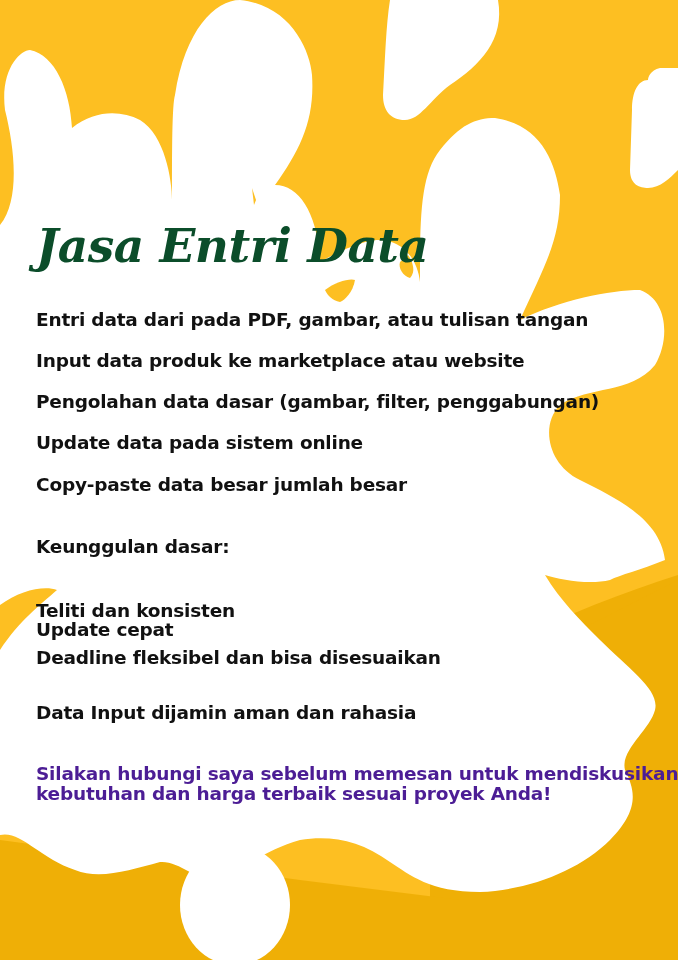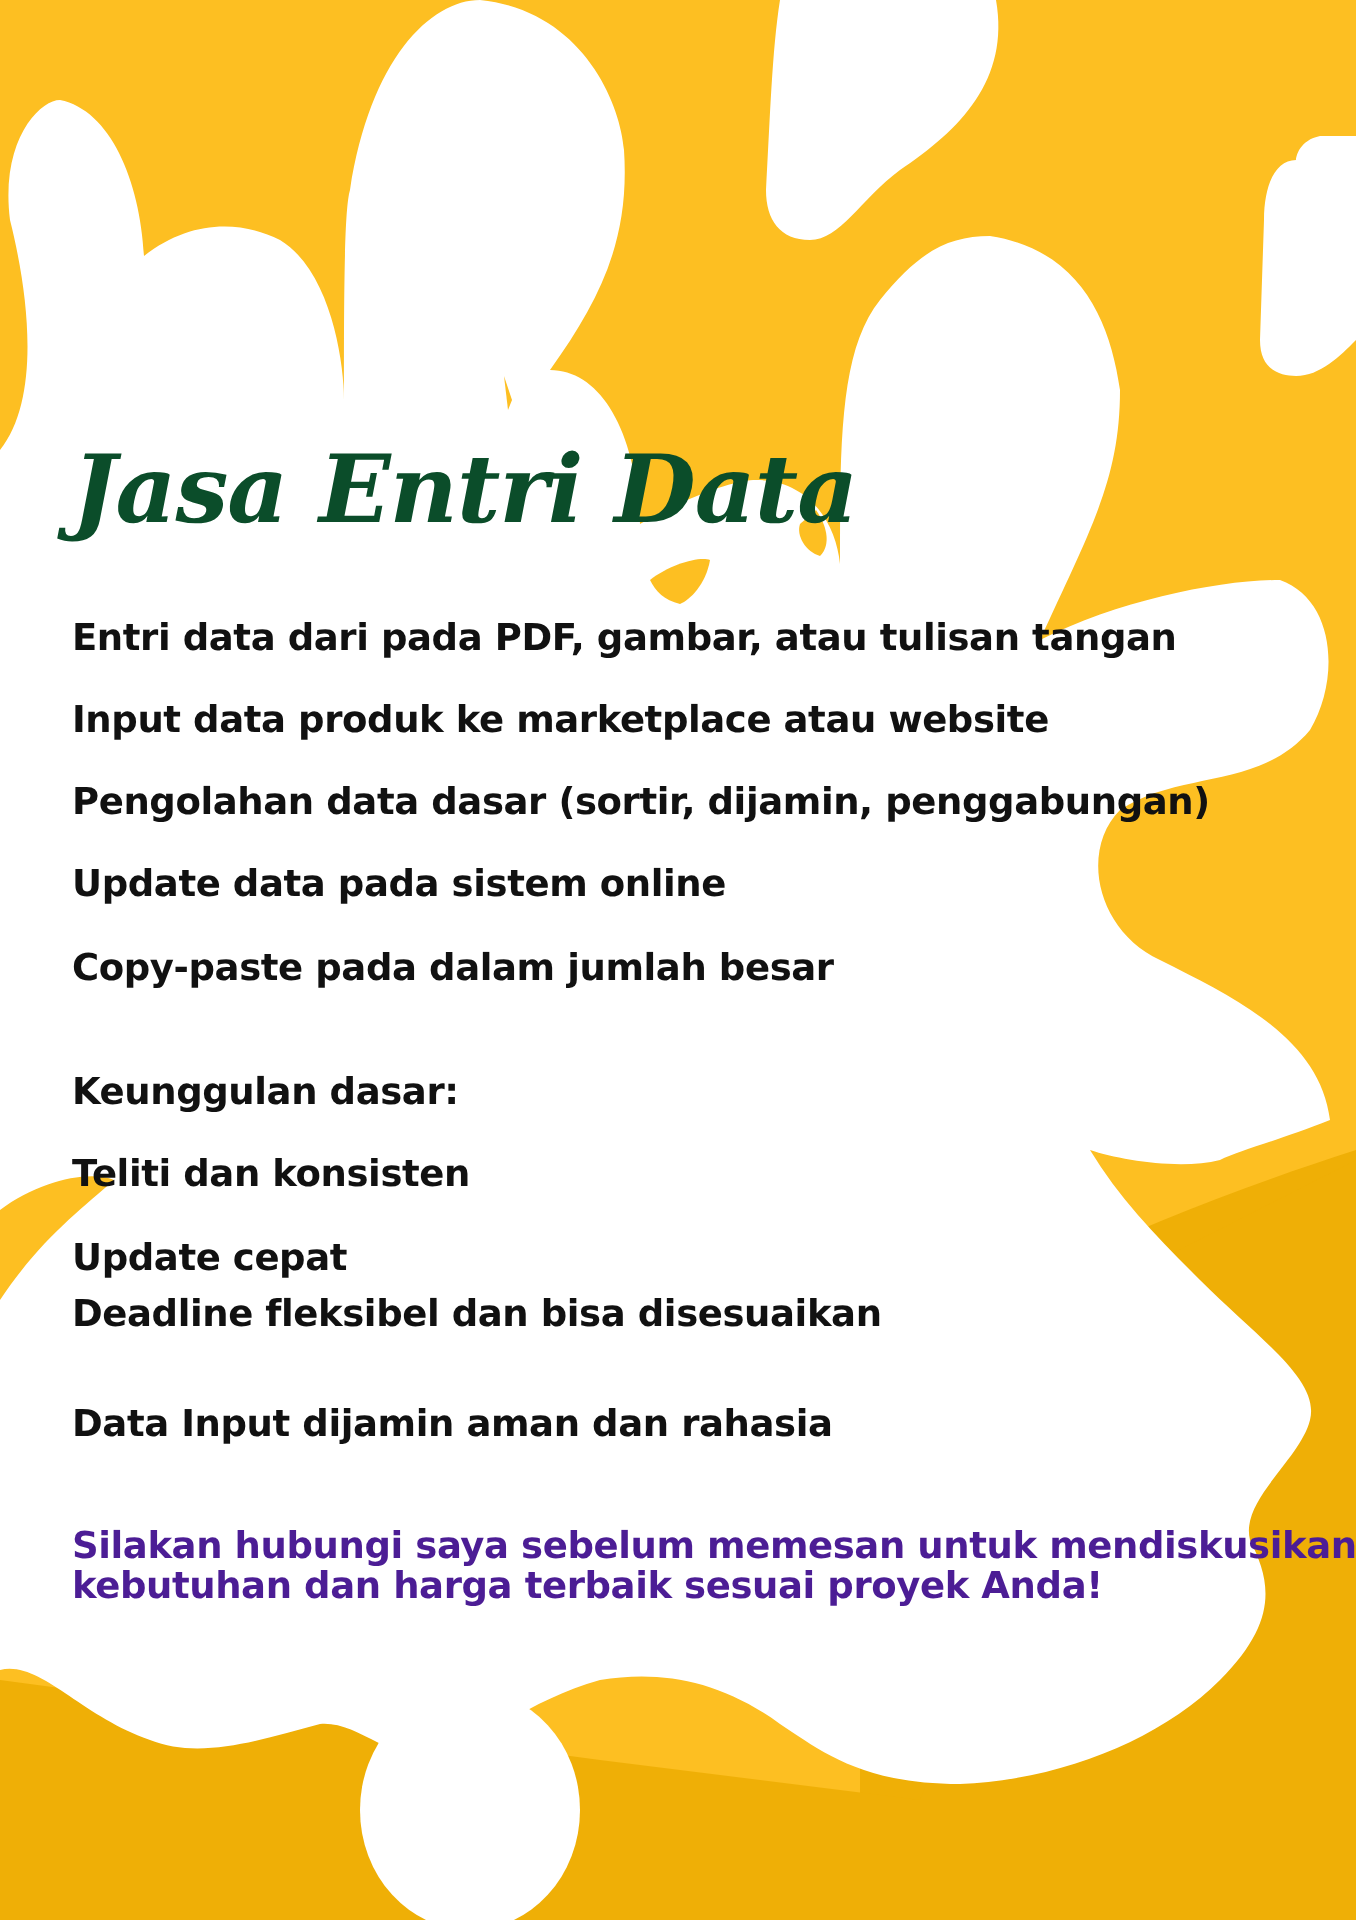--- a/index.html
+++ b/index.html
@@ -76,27 +76,27 @@
   <path fill="#FDBF22" d="M252 188 L256 200 L254 205 Z"></path>
   <path fill="#FDBF22" d="M325 290 C335 282 350 278 355 280 C353 292 345 300 340 302 C332 300 328 296 325 290 Z"></path>
   <path fill="#FDBF22" d="M408 255 C413 262 416 272 410 278 C403 276 398 268 400 262 Z"></path>
 </svg>
 
 <div class="content">
   <div class="title">Jasa Entri Data</div>
 
   <div class="line" style="top:309px">Entri data dari pada PDF, gambar, atau tulisan tangan</div>
   <div class="line" style="top:350px">Input data produk ke marketplace atau website</div>
-  <div class="line" style="top:391px">Pengolahan data dasar (sortir, dijamin, penggabungan)</div>
+  <div class="line" style="top:391px">Pengolahan data dasar (gambar, filter, penggabungan)</div>
   <div class="line" style="top:432px">Update data pada sistem online</div>
-  <div class="line" style="top:474px">Copy-paste pada dalam jumlah besar</div>
+  <div class="line" style="top:474px">Copy-paste data besar jumlah besar</div>
 
   <div class="line" style="top:536px">Keunggulan dasar:</div>
 
-  <div class="line" style="top:577px">Teliti dan konsisten</div>
+  <div class="line" style="top:600px">Teliti dan konsisten</div>
   <div class="line" style="top:619px">Update cepat</div>
   <div class="line" style="top:647px">Deadline fleksibel dan bisa disesuaikan</div>
   <div class="line" style="top:702px">Data Input dijamin aman dan rahasia</div>
 
   <div class="closing">
     <div>Silakan hubungi saya sebelum memesan untuk mendiskusikan</div>
     <div>kebutuhan dan harga terbaik sesuai proyek Anda!</div>
   </div>
 </div>
 

